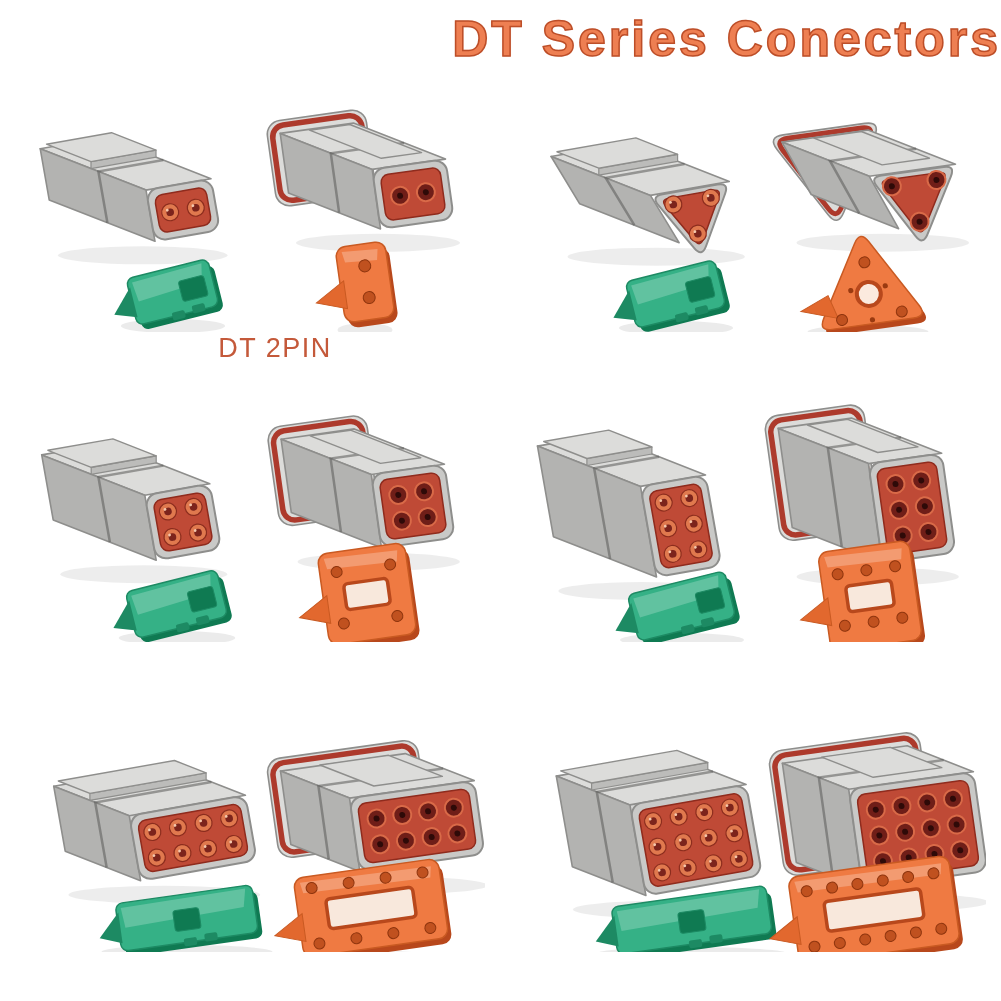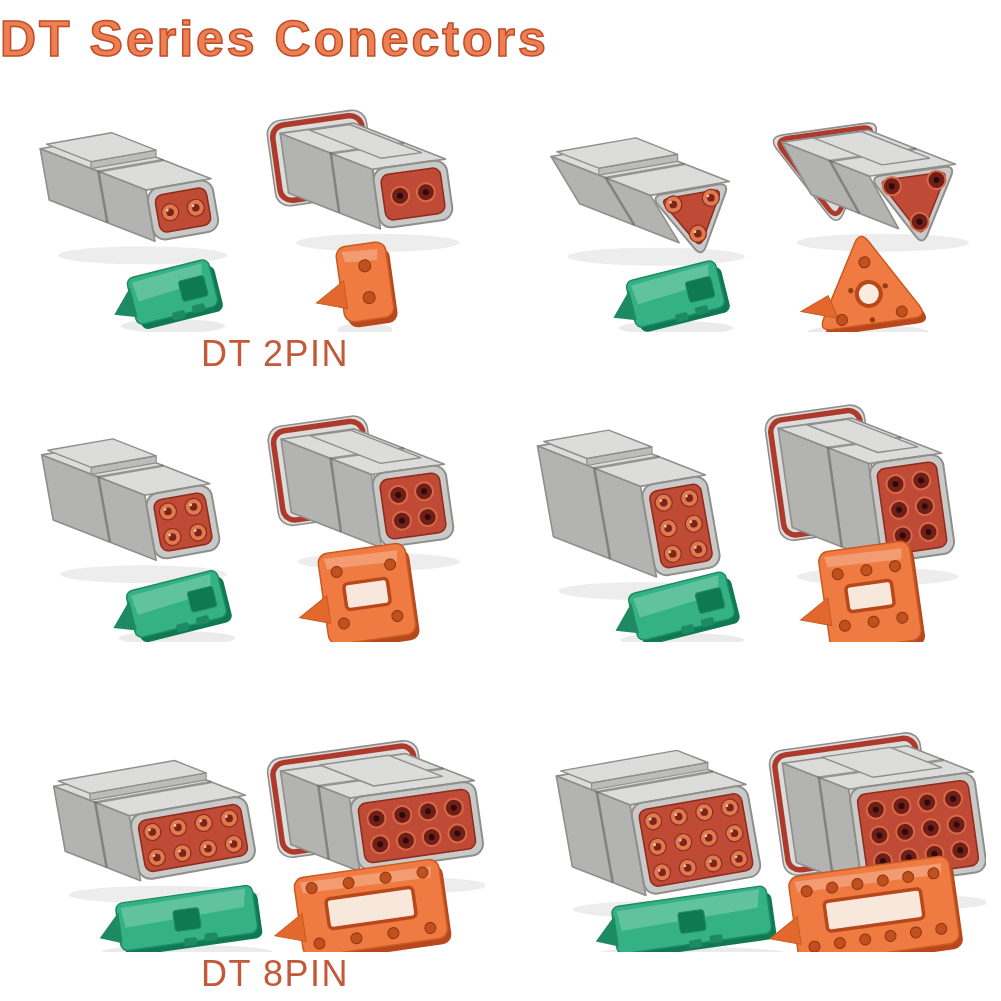--- a/index.html
+++ b/index.html
@@ -2,32 +2,32 @@
 <html><head>
 <meta charset="utf-8">
 <style>
   html,body{margin:0;padding:0;}
   body{
     width:1001px;height:1001px;background:#ffffff;overflow:hidden;
     font-family:"Liberation Sans", sans-serif;
   }
   .page{width:1001px;height:1001px;position:relative;}
   h1.title{
-    margin:8px 0 0;text-align:left;font-size:50px;line-height:62px;
+    margin:8px 0 0;text-align:right;font-size:50px;line-height:62px;
     font-weight:bold;letter-spacing:3px;color:#ee7f52;
     -webkit-text-stroke:1.5px #bd4e28;
     text-shadow:0 0 1px #bd4e28;
   }
   .grid{
     display:grid;grid-template-columns:500px 501px;grid-auto-rows:310px;
   }
   figure.cell{margin:0;display:flex;flex-direction:column;align-items:center;}
   svg.scene{width:470px;height:262px;display:block;}
   figcaption.label{
-    font-size:36px;letter-spacing:1.5px;color:#c4593a;margin-top:1px;
+    font-size:27px;letter-spacing:1.5px;color:#c4593a;margin-top:1px;
     transform:translateX(25px);white-space:nowrap;
   }
 </style>
 </head>
 <body>
 
 <div class="page">
   <h1 class="title">DT Series Conectors</h1>
   <div class="grid">
     <figure class="cell">
@@ -382,21 +382,20 @@
             <circle cx="-56" cy="-28" r="5.5" fill="#c0511f" stroke="#8f350e" stroke-width="1"></circle>
             <circle cx="-56" cy="28" r="5.5" fill="#c0511f" stroke="#8f350e" stroke-width="1"></circle>
             <circle cx="-18.666666666666668" cy="-28" r="5.5" fill="#c0511f" stroke="#8f350e" stroke-width="1"></circle>
             <circle cx="-18.666666666666668" cy="28" r="5.5" fill="#c0511f" stroke="#8f350e" stroke-width="1"></circle>
             <circle cx="18.666666666666668" cy="-28" r="5.5" fill="#c0511f" stroke="#8f350e" stroke-width="1"></circle>
             <circle cx="18.666666666666668" cy="28" r="5.5" fill="#c0511f" stroke="#8f350e" stroke-width="1"></circle>
             <circle cx="56" cy="-28" r="5.5" fill="#c0511f" stroke="#8f350e" stroke-width="1"></circle>
             <circle cx="56" cy="28" r="5.5" fill="#c0511f" stroke="#8f350e" stroke-width="1"></circle>
           </g>
         </svg>
-      <figcaption class="label">DT 8PIN</figcaption>
     </figure>
     <figure class="cell">
       <svg class="scene" id="scene5" viewBox="0 0 470 262">
           <ellipse cx="152" cy="219.54639912091045" rx="95" ry="9" fill="rgba(0,0,0,0.07)"></ellipse>
           <rect x="-56.05" y="-43.699999999999996" width="112.1" height="87.39999999999999" rx="10" fill="#d6d6d4" stroke="#8e8e8c" stroke-width="1.5" transform="translate(106.39999999999999,121.2) rotate(-10)"></rect>
           <polygon points="113.9,114.9 230.1,94.5 156.5,65.7 40.3,86.1" fill="#dcdcda" stroke="#8e8e8c" stroke-width="1.6" stroke-linejoin="round"></polygon>
           <polygon points="113.9,114.9 129.9,205.5 56.3,176.7 40.3,86.1" fill="#b3b3b1" stroke="#8e8e8c" stroke-width="1.6" stroke-linejoin="round"></polygon>
           <path d="M196.99584125504146,81.49360087908956 L80.78852639960094,101.98408584378733 L96.76415874495854,192.58639912091044" fill="none" stroke="rgba(90,90,88,0.55)" stroke-width="2.5"></path>
           <polygon points="75.6,100.0 191.8,79.5 191.8,72.5 75.6,93.0" fill="#bcbcba" stroke="#8e8e8c" stroke-width="1.2" stroke-linejoin="round"></polygon>
           <polygon points="75.6,93.0 191.8,72.5 160.9,60.4 44.7,80.9" fill="#dcdcda" stroke="#8e8e8c" stroke-width="1.4" stroke-linejoin="round"></polygon>

